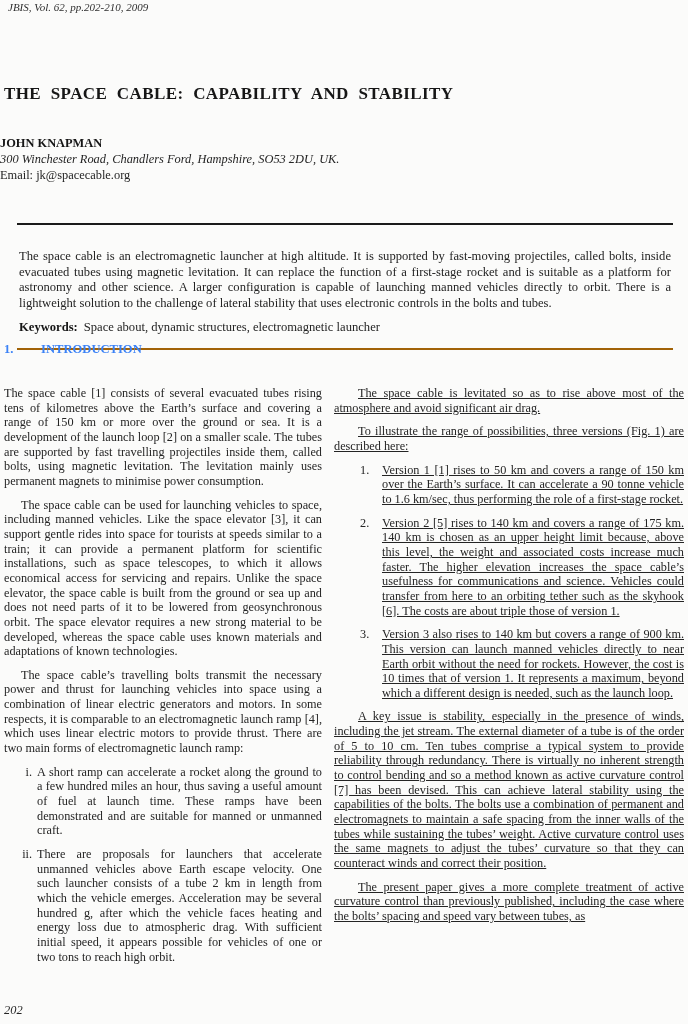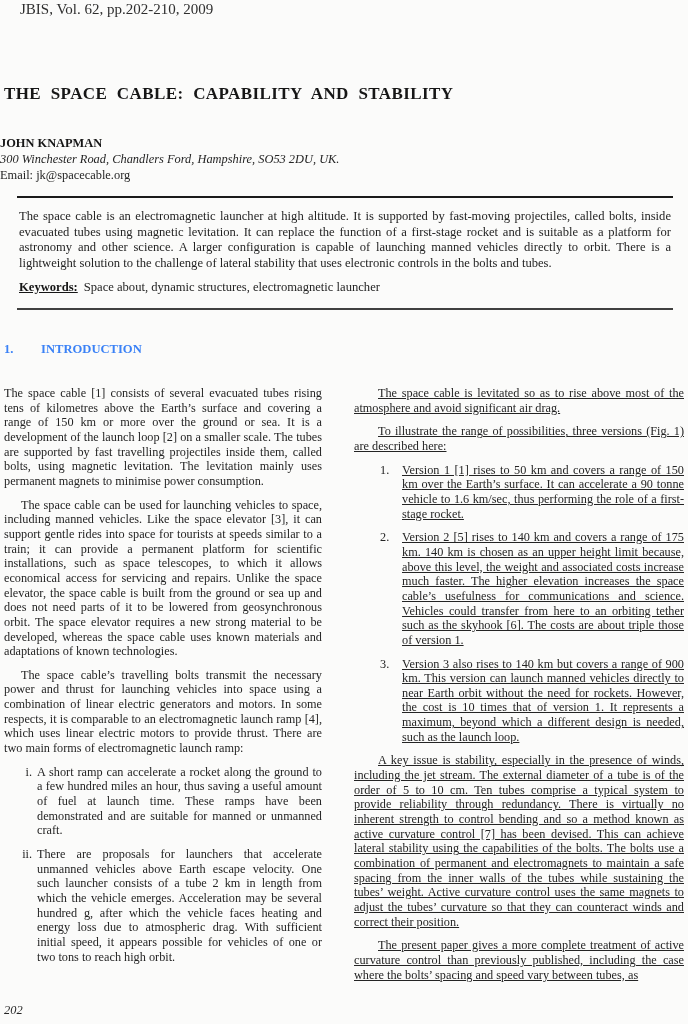--- a/index.html
+++ b/index.html
@@ -15,22 +15,23 @@
     color: #242424;
     overflow: hidden;
   }
   .page {
     position: absolute;
     inset: 0;
   }
   .journal-ref {
     position: absolute;
     top: 1px;
-    left: 20px;
-    font-size: 15px;
+    left: 8px;
+    font-style: italic;
+    font-size: 11px;
     color: #2e2e2e;
   }
   .title {
     position: absolute;
     top: 84px;
     left: 4px;
     margin: 0;
     font-size: 17px;
     font-weight: bold;
     letter-spacing: 0.4px;
@@ -47,42 +48,41 @@
   }
   .author-name {
     font-weight: bold;
     color: #161616;
   }
   .affiliation {
     font-style: italic;
   }
   .abstract-block {
     position: absolute;
-    top: 196px;
+    top: 223px;
     left: 17px;
     width: 656px;
     border-top: 2px solid #1a1a1a;
-    border-bottom: 2px solid #404040;
-    padding: 11px 2px 13px 2px;
+    border-bottom: 2px solid #a16207;
+    padding: 24px 2px 13px 2px;
     box-sizing: border-box;
   }
   .abstract-text {
     margin: 0;
     font-size: 12.6px;
     line-height: 15.5px;
     text-align: justify;
   }
   .keywords-line {
     margin: 9px 0 0 0;
     font-size: 12.6px;
   }
   .keywords-label {
     font-weight: bold;
     color: #161616;
-    text-decoration: underline;
   }
   .keywords-text {
     padding-left: 6px;
   }
   .section-heading {
     position: absolute;
     top: 342px;
     left: 4px;
     font-size: 12.6px;
     font-weight: bold;
@@ -91,21 +91,21 @@
   .section-number {
     display: inline-block;
     width: 37px;
   }
   .columns {
     position: absolute;
     top: 386px;
     left: 4px;
     width: 680px;
     display: flex;
-    gap: 32px;
+    gap: 12px;
     font-size: 12.25px;
     line-height: 14.65px;
   }
   .col {
     text-align: justify;
   }
   .col-left { width: 318px; flex: none; }
   .col-right { flex: 1; text-decoration: underline; }
   .col p { margin: 0; }
   .col p + p,

